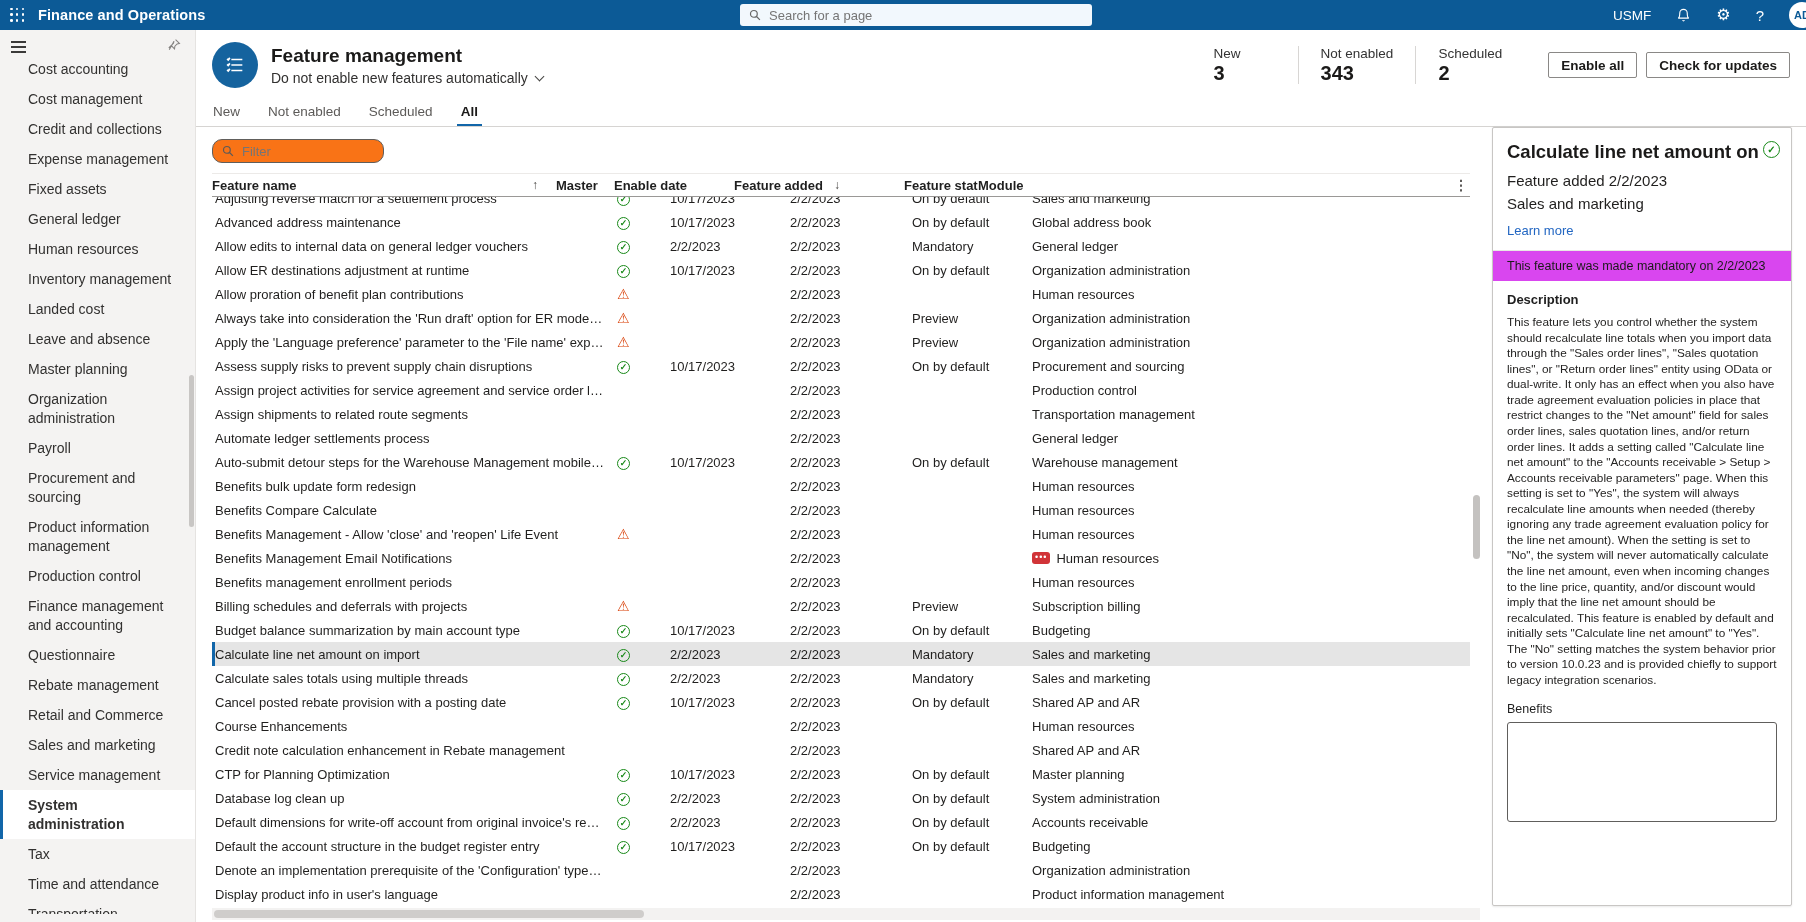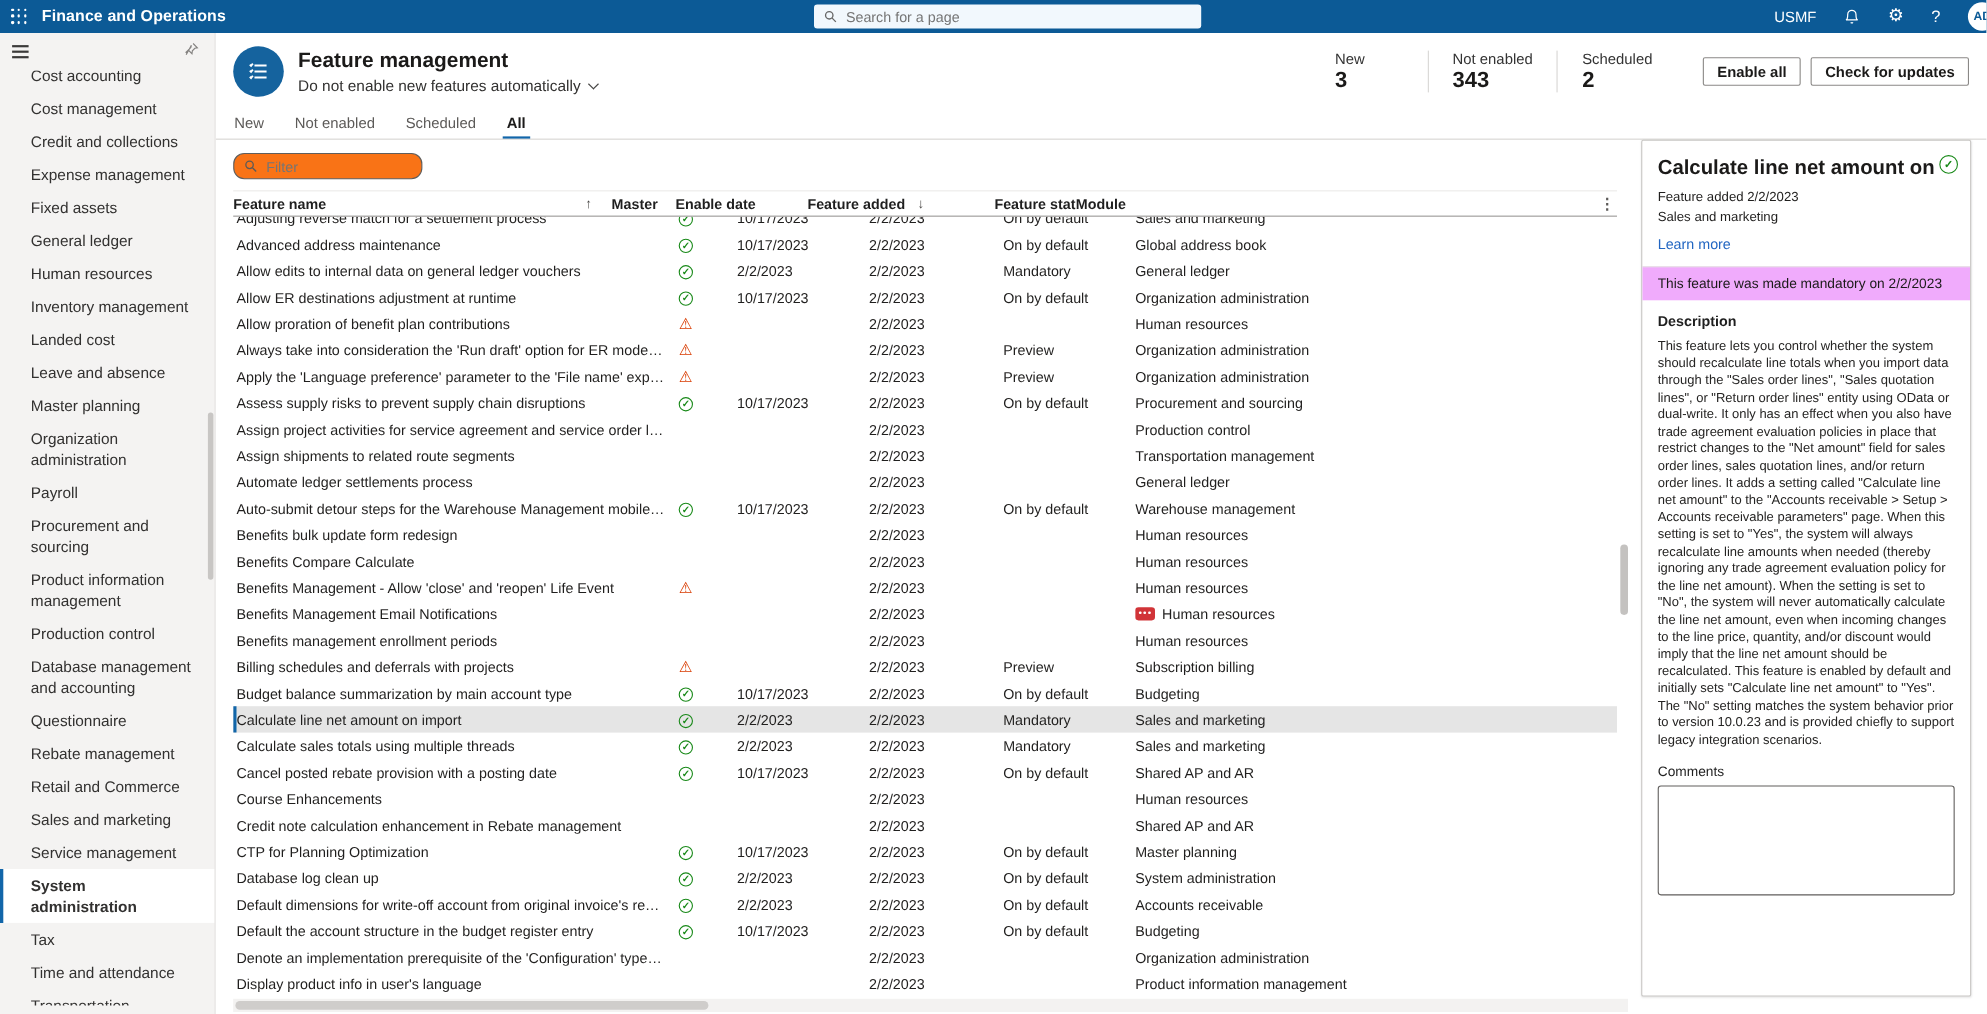--- a/index.html
+++ b/index.html
@@ -114,23 +114,23 @@
   
   .details { width:300px; flex:none; margin:0 14px 16px 4px; background:#fff;
              border:1px solid #c8c6c4; border-radius:2px; overflow:hidden;
              display:flex; flex-direction:column; box-shadow:0 .5px 2px rgba(0,0,0,.09); }
   .dt-head { padding:13px 14px 11px; position:relative; }
   .dt-title { font-size:18.5px; font-weight:bold; color:#1b1a19; white-space:nowrap;
               overflow:hidden; width:252px; }
   .dt-check { position:absolute; right:11px; top:13px; width:17px; height:17px;
               border:1.8px solid #188918; border-radius:50%; color:#188918; font-size:10px;
               font-weight:bold; display:flex; align-items:center; justify-content:center; }
-  .dt-meta { font-size:12px; line-height:1.5; margin-top:7px; color:#201f1e; }
+  .dt-meta { font-size:15px; line-height:1.5; margin-top:7px; color:#201f1e; }
   .dt-link { display:inline-block; margin-top:8px; font-size:13px; color:#2266C2; cursor:pointer; }
-  .dt-banner { background:#f0abfc; border-top:1px solid #e8e6e4; padding:8px 14px;
+  .dt-banner { background:#d946ef; border-top:1px solid #e8e6e4; padding:8px 14px;
                font-size:12.5px; color:#1b1a19; }
   .dt-body { padding:11px 14px 0; }
   .dt-sec { font-size:13px; font-weight:bold; margin-bottom:8px; }
   .dt-desc { font-size:11.8px; line-height:1.32; color:#252423; }
   .dt-comments { font-size:12.5px; margin:13px 0 6px; }
   .dt-textarea { width:100%; height:100px; border:1px solid #605e5c; border-radius:3px;
                  resize:none; font-family:inherit; font-size:13px; padding:6px; outline:none; }
 </style>
 </head>
 <body>
@@ -194,21 +194,21 @@
         <div class="nav-item">Human resources</div>
         <div class="nav-item">Inventory management</div>
         <div class="nav-item">Landed cost</div>
         <div class="nav-item">Leave and absence</div>
         <div class="nav-item">Master planning</div>
         <div class="nav-item">Organization administration</div>
         <div class="nav-item">Payroll</div>
         <div class="nav-item">Procurement and sourcing</div>
         <div class="nav-item">Product information management</div>
         <div class="nav-item">Production control</div>
-        <div class="nav-item">Database management and accounting</div>
+        <div class="nav-item">Finance management and accounting</div>
         <div class="nav-item">Questionnaire</div>
         <div class="nav-item">Rebate management</div>
         <div class="nav-item">Retail and Commerce</div>
         <div class="nav-item">Sales and marketing</div>
         <div class="nav-item">Service management</div>
         <div class="nav-item active">System administration</div>
         <div class="nav-item">Tax</div>
         <div class="nav-item">Time and attendance</div>
         <div class="nav-item">Transportation management</div>
       </div>
@@ -635,19 +635,19 @@
           <div class="dt-meta">
             <div>Feature added 2/2/2023</div>
             <div>Sales and marketing</div>
           </div>
           <span class="dt-link">Learn more</span>
         </div>
         <div class="dt-banner">This feature was made mandatory on 2/2/2023</div>
         <div class="dt-body">
           <div class="dt-sec">Description</div>
           <div class="dt-desc">This feature lets you control whether the system should recalculate line totals when you import data through the "Sales order lines", "Sales quotation lines", or "Return order lines" entity using OData or dual-write. It only has an effect when you also have trade agreement evaluation policies in place that restrict changes to the "Net amount" field for sales order lines, sales quotation lines, and/or return order lines. It adds a setting called "Calculate line net amount" to the "Accounts receivable &gt; Setup &gt; Accounts receivable parameters" page. When this setting is set to "Yes", the system will always recalculate line amounts when needed (thereby ignoring any trade agreement evaluation policy for the line net amount). When the setting is set to "No", the system will never automatically calculate the line net amount, even when incoming changes to the line price, quantity, and/or discount would imply that the line net amount should be recalculated. This feature is enabled by default and initially sets "Calculate line net amount" to "Yes". The "No" setting matches the system behavior prior to version 10.0.23 and is provided chiefly to support legacy integration scenarios.</div>
-          <div class="dt-comments">Comments</div>
+          <div class="dt-comments">Benefits</div>
           <textarea class="dt-textarea" style=""></textarea>
         </div>
       </aside>
     </div>
   </div>
 </div>
 
 </body></html>

